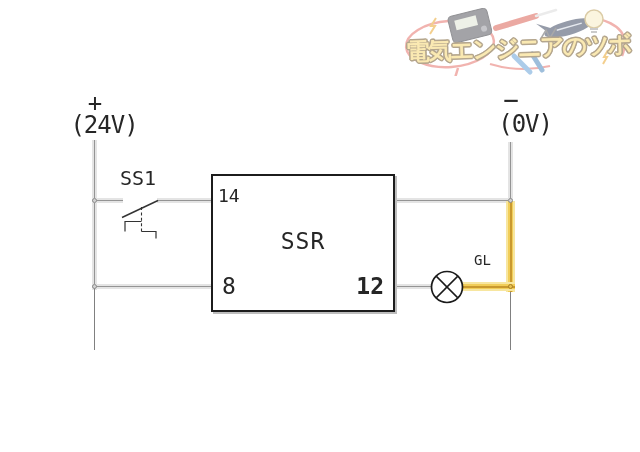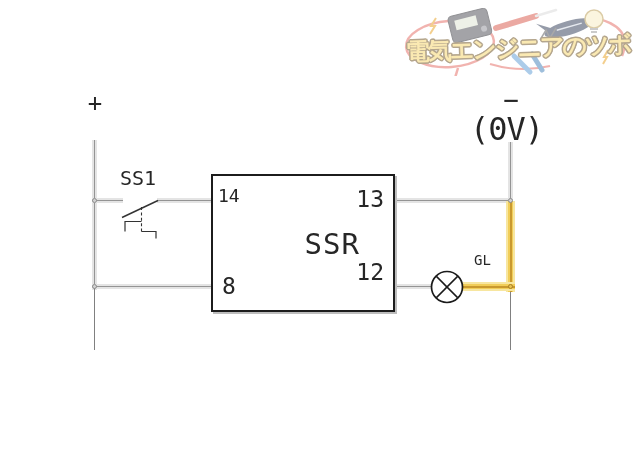--- a/index.html
+++ b/index.html
@@ -22,27 +22,27 @@
   .dot.gold{background:#e6c14f;border-color:#a87f24;}
   
   #ssr-box{position:absolute;left:211px;top:174px;width:184px;height:138px;
     box-sizing:border-box;border:2px solid #1c1c1c;background:#ffffff;
     box-shadow:2px 2px 0 #bdbdbd;}
   
   .lbl{position:absolute;color:#262626;white-space:nowrap;line-height:1.15;}
   #lbl-plus {left:75px; top:90px; width:40px;text-align:center;font-size:24px;}
   #lbl-24v  {left:63px; top:112px;width:82px;text-align:center;font-size:24px;letter-spacing:-1px;}
   #lbl-minus{left:491px;top:86px; width:40px;text-align:center;font-size:26px;}
-  #lbl-0v   {left:470px;top:111px;width:82px;text-align:left;font-size:32px;letter-spacing:-1px;}
+  #lbl-0v   {left:470px;top:111px;width:82px;text-align:right;font-size:24px;letter-spacing:-1px;}
   #lbl-ss1  {left:120px;top:167px;font-size:20px;}
-  #lbl-ssr  {left:270px;top:228px;width:90px;text-align:right;font-size:29px;letter-spacing:1px;}
+  #lbl-ssr  {left:258px;top:228px;width:90px;text-align:center;font-size:23px;letter-spacing:1px;}
   #pin-14   {left:218px;top:186px;font-size:18px;}
   #pin-13   {left:338px;top:186px;width:46px;text-align:right;font-size:23px;}
   #pin-8    {left:222px;top:273px;font-size:23px;}
-  #pin-12   {left:338px;top:259px;width:46px;text-align:right;font-size:23px;}
+  #pin-12   {left:338px;top:273px;width:46px;text-align:right;font-size:23px;font-weight:bold;}
   #lbl-gl   {left:474px;top:252px;font-size:14px;}
   
   #symbols{position:absolute;left:0;top:0;width:640px;height:452px;pointer-events:none;}
   
   #logo{position:absolute;left:398px;top:6px;width:240px;height:70px;opacity:.5;
     font-family:"DejaVu Sans","Liberation Sans",sans-serif;}
   #logo svg{position:absolute;left:0;top:0;}
   #logo-text{position:absolute;left:0;top:26px;width:240px;text-align:center;
     font-size:24px;font-weight:bold;letter-spacing:-2px;color:#f7d468;
     transform:rotate(-2deg);
@@ -83,26 +83,26 @@
       <polyline points="141.5,231.5 156,231.5 156,238.5" stroke-width="1.2"></polyline>
     </g>
     <g>
       <circle cx="447" cy="287" r="15.5" fill="#ffffff" stroke="#1a1a1a" stroke-width="1.7"></circle>
       <line x1="436.4" y1="276.4" x2="457.6" y2="297.6" stroke="#1a1a1a" stroke-width="1.5"></line>
       <line x1="457.6" y1="276.4" x2="436.4" y2="297.6" stroke="#1a1a1a" stroke-width="1.5"></line>
     </g>
   </svg>
 
   <div class="lbl" id="lbl-plus">+</div>
+  <div class="lbl" id="lbl-24v">(24V)</div>
   <div class="lbl" id="lbl-minus">−</div>
   <div class="lbl" id="lbl-0v">(0V)</div>
   <div class="lbl" id="lbl-ss1">SS1</div>
   <div class="lbl" id="lbl-ssr">SSR</div>
   <div class="lbl" id="pin-14">14</div>
-  <div class="lbl" id="pin-13">13</div>
   <div class="lbl" id="pin-8">8</div>
   <div class="lbl" id="pin-12">12</div>
   <div class="lbl" id="lbl-gl">GL</div>
 
   <div id="logo">
     <svg width="240" height="70" viewBox="0 0 240 70">
       <ellipse cx="52" cy="38" rx="44" ry="23" fill="none" stroke="#e46a62" stroke-width="2.5" transform="rotate(-4 52 38)"></ellipse>
       <path d="M92,58 Q122,67 152,60" fill="none" stroke="#e46a62" stroke-width="2"></path>
       <path d="M196,12 Q236,20 224,50" fill="none" stroke="#e46a62" stroke-width="2.5"></path>
       <path d="M60,62 L57,72" stroke="#e46a62" stroke-width="2.5"></path>

